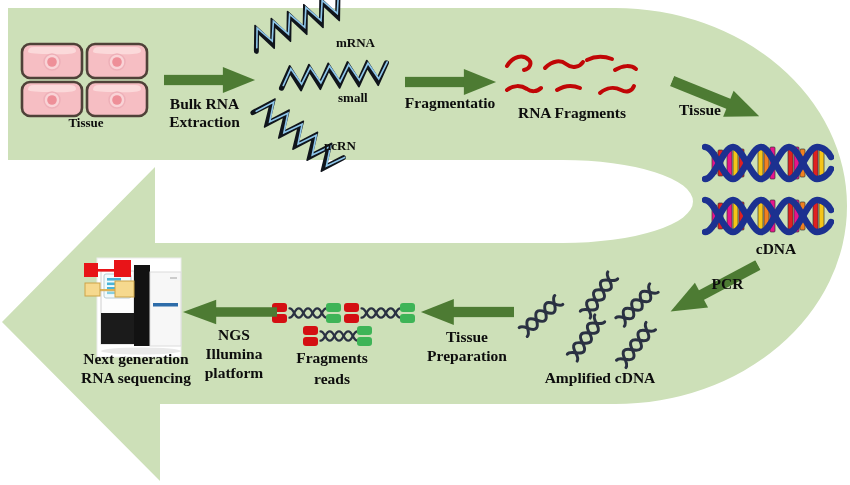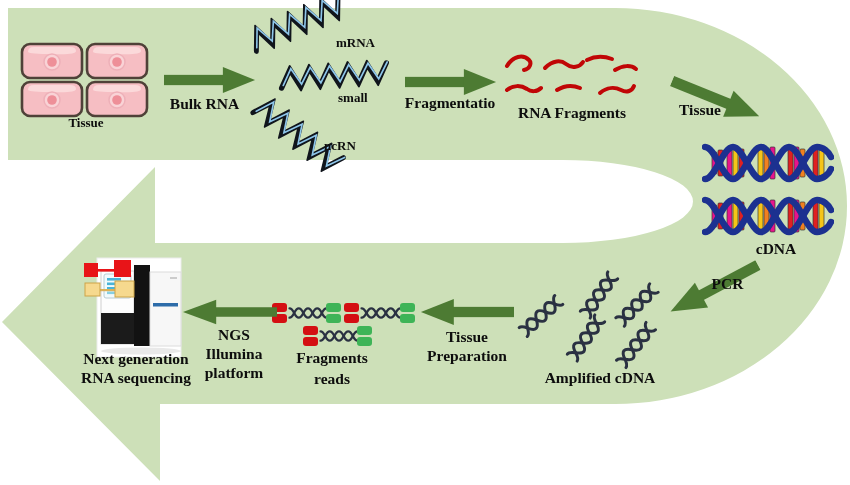--- a/index.html
+++ b/index.html
@@ -92,20 +92,21 @@
     <svg class="abs" style="left:85px;top:80px" width="64" height="38">
         <use href="#tissue-cell"></use>
       </svg>
   </div>
   <div class="lbl" style="left:38px;top:114px;width:96px;font-size:13px">Tissue</div>
 
   <svg class="abs" style="left:164px;top:66px" width="92" height="28">
       <use href="#arrow-right"></use>
     </svg>
   <div class="lbl" style="left:157px;top:95px;width:95px">Bulk RNA</div>
+  <div class="lbl" style="left:157px;top:113px;width:95px">Extraction</div>
 
   <svg class="abs" style="left:250px;top:28px;transform:rotate(-23deg);transform-origin:0 50%" width="106" height="30">
       <use href="#rna-zigzag"></use>
     </svg>
   <svg class="abs" style="left:278px;top:66px;transform:rotate(-4deg);transform-origin:0 50%" width="116" height="27">
       <use href="#rna-zigzag"></use>
     </svg>
   <svg class="abs" style="left:257px;top:88px;transform:rotate(38deg);transform-origin:0 50%" width="108" height="30">
       <use href="#rna-zigzag"></use>
     </svg>

